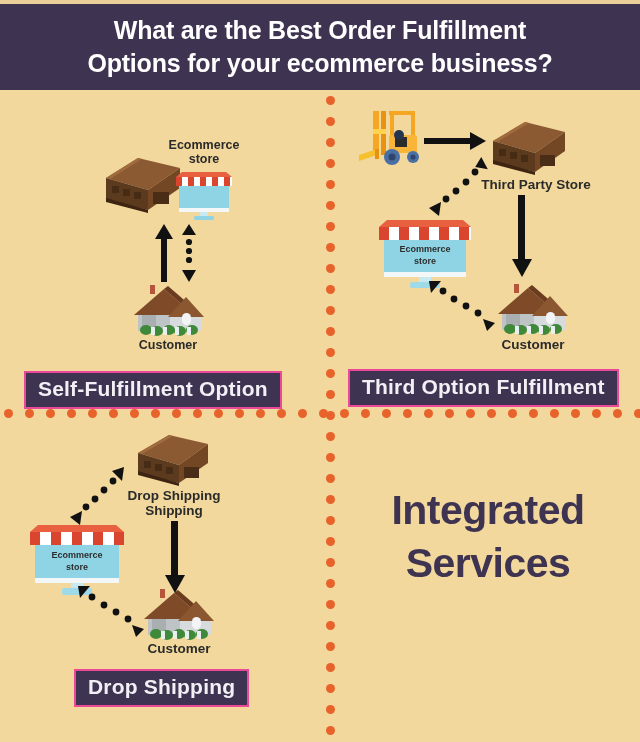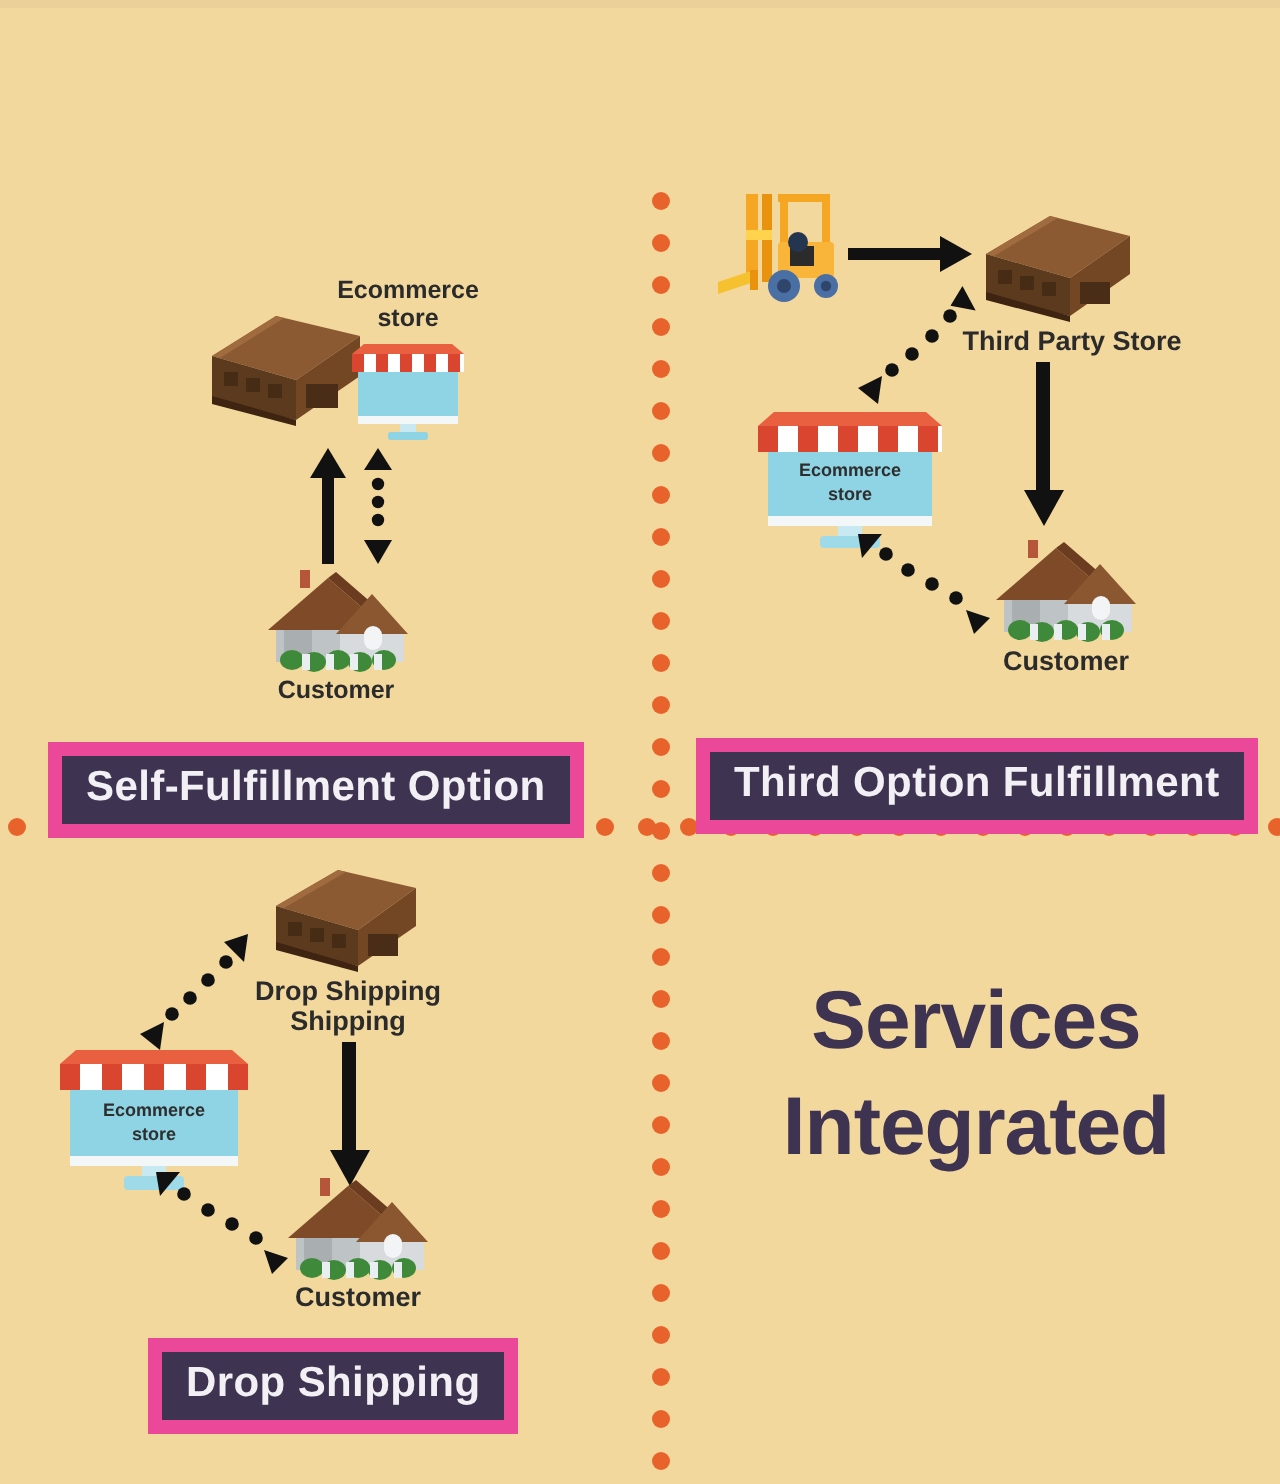--- a/index.html
+++ b/index.html
@@ -26,28 +26,28 @@
 
   
   .vdots{position:absolute;left:326px;top:96px;width:9px;height:630px;}
   .vdots i{position:absolute;left:0;width:9px;height:9px;border-radius:50%;background:#E8622B;}
   .hdots{position:absolute;left:0px;top:409px;width:640px;height:9px;}
   .hdots i{position:absolute;top:0;width:9px;height:9px;border-radius:50%;background:#E8622B;}
 
   
   .quad{position:absolute;}
   #q-tl{left:0;top:90px;width:326px;height:320px;}
-  #q-tr{left:335px;top:76px;width:305px;height:320px;text-decoration:underline;}
+  #q-tr{left:335px;top:90px;width:305px;height:320px;text-decoration:underline;}
   #q-bl{left:0;top:418px;width:326px;height:324px;}
   #q-br{left:335px;top:418px;width:305px;height:324px;}
 
   
   .banner{
     position:absolute;
-    background:#3E3350;border:7px solid #ec4899;
+    background:#3E3350;border:2px solid #ec4899;
     color:#F2F0F5;font-size:21px;font-weight:bold;letter-spacing:.2px;
     padding:4px 12px 6px;white-space:nowrap;
     box-sizing:border-box;
   }
   #banner-self{left:24px;top:371px;}
   #banner-third{left:348px;top:369px;}
   #banner-drop{left:74px;top:669px;}
 
   
   .cap{
@@ -85,20 +85,24 @@
   .arrow{position:absolute;}
   .arrow svg{display:block;overflow:visible;}
 </style>
 </head>
 <body>
 
 <div id="canvas">
 
   <div class="top-strip"></div>
 
+  <div class="header">
+    <div class="header-line">What are the Best Order Fulfillment</div>
+    <div class="header-line">Options for your ecommerce business?</div>
+  </div>
 
   <div class="vdots" id="vdots">
       <i style="top: 0px; background: rgb(232, 98, 43);"></i>
       <i style="top: 21px; background: rgb(232, 98, 43);"></i>
       <i style="top: 42px; background: rgb(232, 98, 43);"></i>
       <i style="top: 63px; background: rgb(232, 98, 43);"></i>
       <i style="top: 84px; background: rgb(232, 98, 43);"></i>
       <i style="top: 105px; background: rgb(232, 98, 43);"></i>
       <i style="top: 126px; background: rgb(232, 98, 43);"></i>
       <i style="top: 147px; background: rgb(232, 98, 43);"></i>
@@ -476,17 +480,17 @@
         </g>
       </svg>
     </div>
     <div class="cap lg" style="left:129px;top:224px;width:100px;">Customer</div>
   </div>
 
   <div class="banner" id="banner-drop">Drop Shipping</div>
 
   <div class="quad" id="q-br"></div>
   <div class="bigtext">
+    <div>Integrated</div>
     <div>Services</div>
-    <div>Integrated</div>
   </div>
 
 </div>
 
 </body></html>

